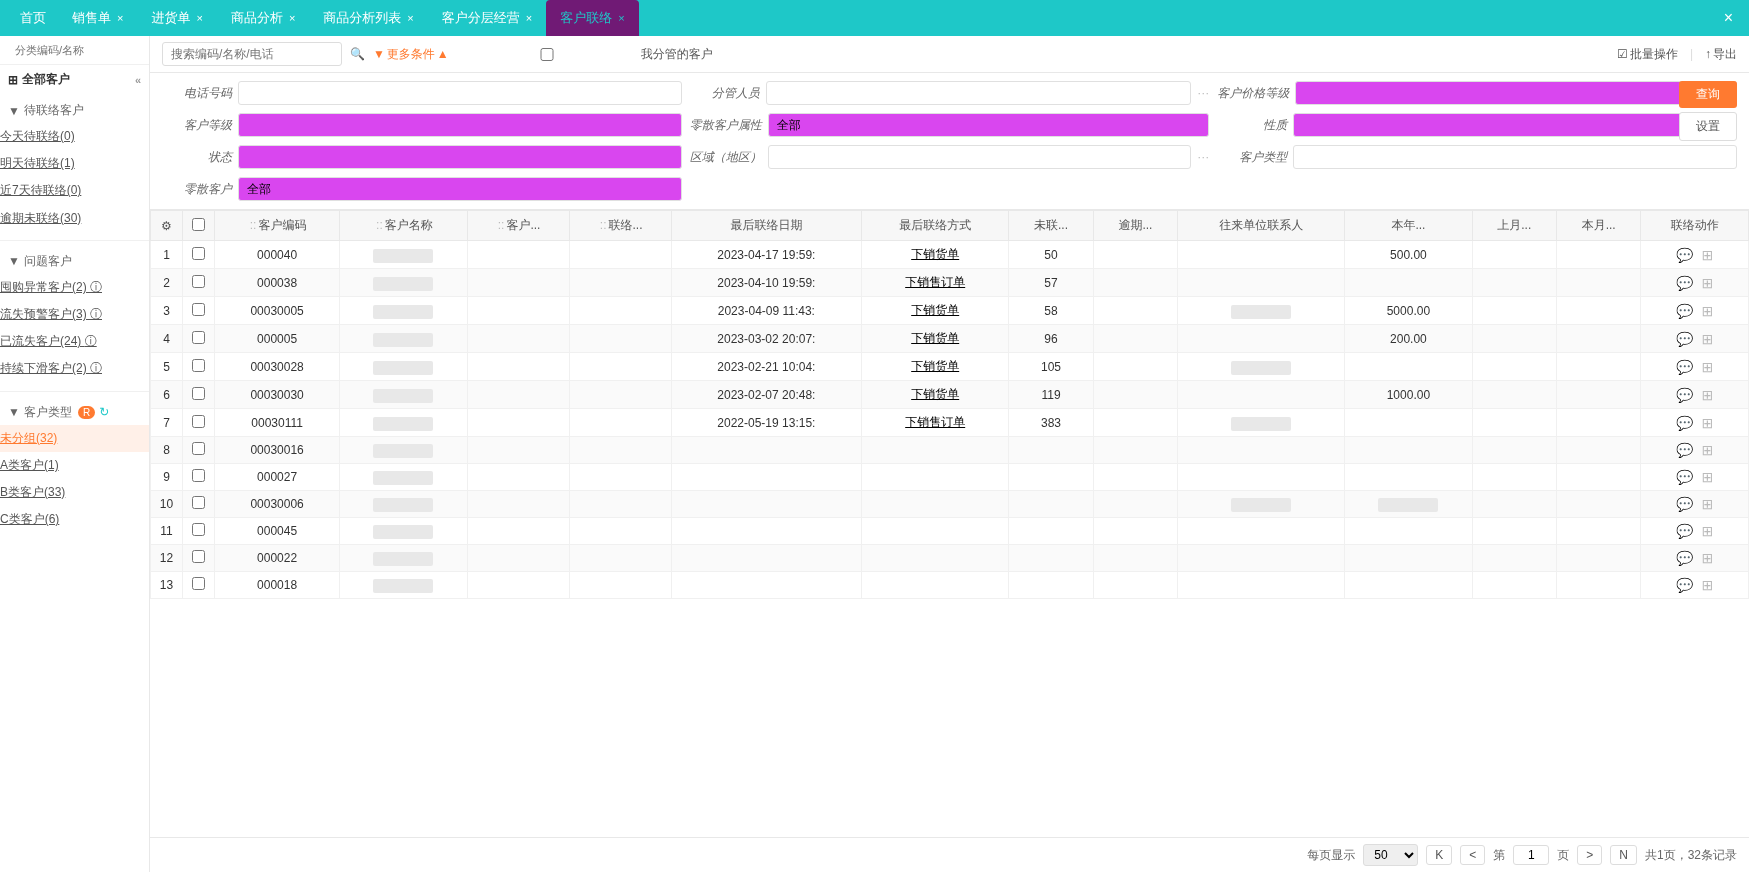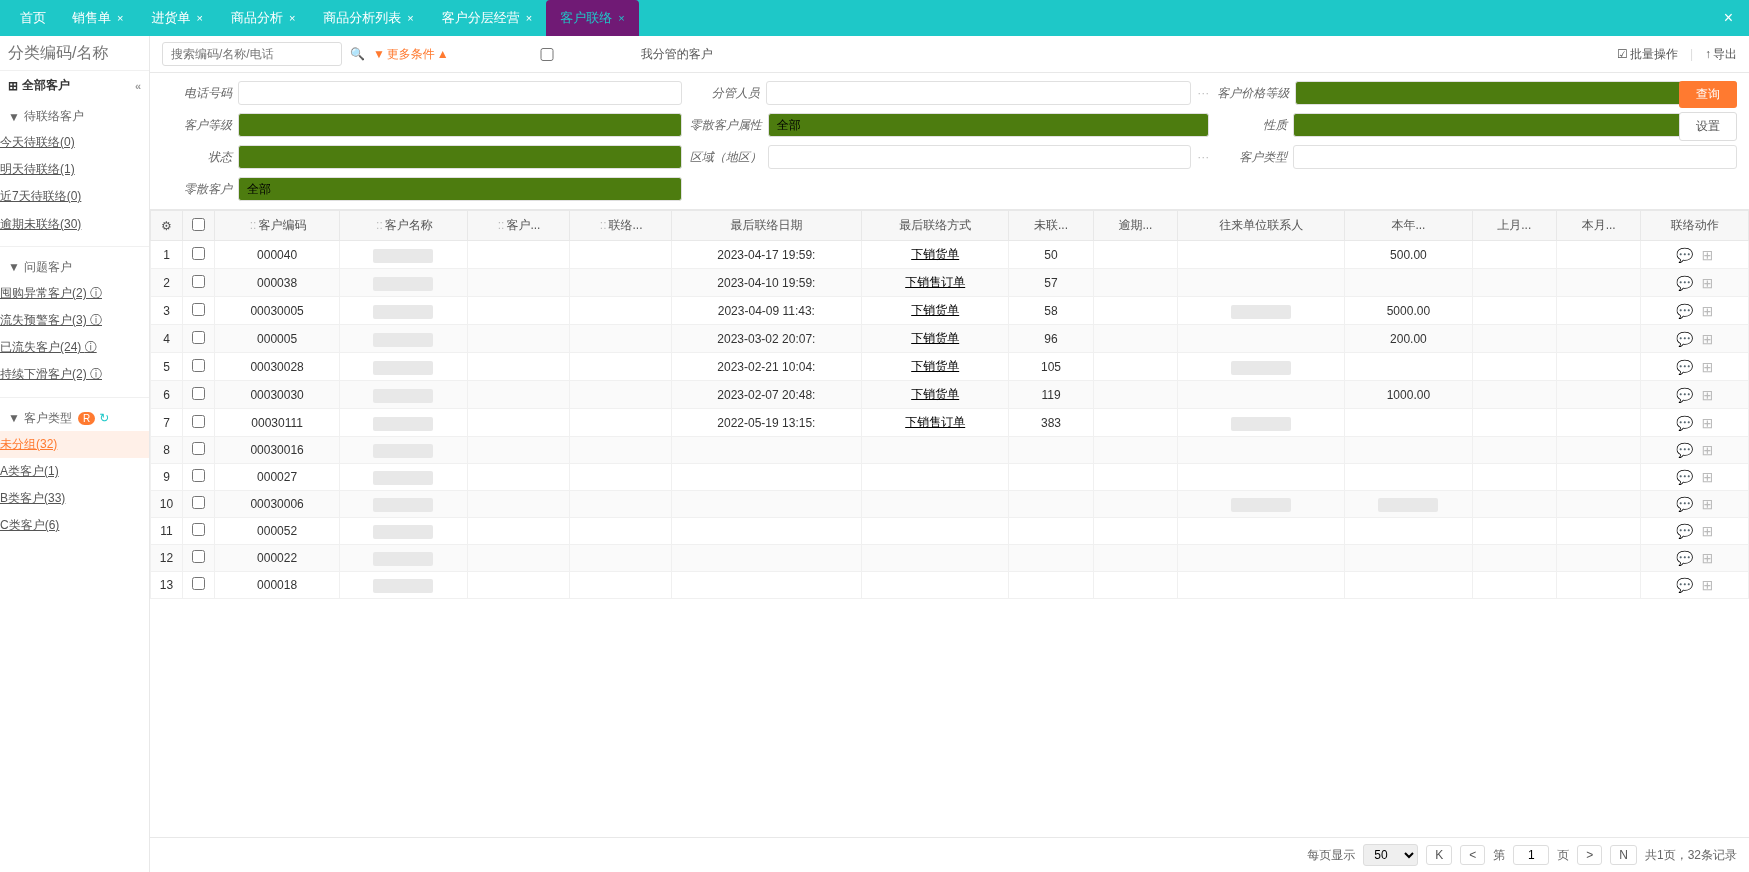--- a/index.html
+++ b/index.html
@@ -13,21 +13,21 @@
     .top-nav .home { color: #fff; font-size: 13px; padding: 0 12px; }
     .top-nav .spacer { flex: 1; }
     .top-nav .win-close { color: #fff; font-size: 16px; cursor: pointer; padding: 0 8px; }
 
     
     .main-layout { display: flex; height: calc(100vh - 36px); }
 
     
     .sidebar { width: 150px; background: #fff; border-right: 1px solid #e8e8e8; overflow-y: auto; flex-shrink: 0; }
     .sidebar-search { padding: 8px; display: flex; align-items: center; border-bottom: 1px solid #f0f0f0; }
-    .sidebar-search input { flex: 1; border: none; outline: none; font-size: 16px; color: #666; }
+    .sidebar-search input { flex: 1; border: none; outline: none; font-size: 11px; color: #666; margin-left: 7px; }
     .sidebar-all { display: flex; align-items: center; gap: 4px; font-size: 13px; font-weight: bold; color: #333; padding: 6px 8px; cursor: pointer; }
     .sidebar-all .collapse-icon { color: #999; font-size: 11px; }
     .sidebar-group { padding: 4px 0; }
     .sidebar-group-title { display: flex; align-items: center; gap: 4px; padding: 4px 8px; color: #666; font-size: 12px; cursor: pointer; }
     .sidebar-item { padding: 4px 0; color: #555; cursor: pointer; line-height: 1.6; text-decoration: underline; }
     .sidebar-item.active { background: #fff0e8; color: #ff7a30; }
     .sidebar-divider { height: 1px; background: #f0f0f0; margin: 4px 0; }
 
     
     .content { flex: 1; display: flex; flex-direction: column; overflow: hidden; }
@@ -41,21 +41,21 @@
     .filter-bar .my-customers input[type=checkbox] { cursor: pointer; }
     .filter-bar .spacer { flex: 1; }
     .filter-bar .batch-op { color: #555; cursor: pointer; display: flex; align-items: center; gap: 2px; }
     .filter-bar .export-btn { color: #555; cursor: pointer; display: flex; align-items: center; gap: 2px; }
 
     
     .advanced-filter { background: #fff; padding: 8px 12px; border-bottom: 1px solid #e8e8e8; display: grid; grid-template-columns: 1fr 1fr 1fr; gap: 8px; position: relative; }
     .filter-field { display: flex; align-items: center; gap: 6px; }
     .filter-field label { color: #666; white-space: nowrap; min-width: 70px; text-align: right; font-style: italic; }
     .filter-field .field-input { flex: 1; border: 1px solid #e0e0e0; border-radius: 3px; padding: 4px 8px; outline: none; background: #fff; }
-    .filter-field .field-select { flex: 1; border: 1px solid #e0e0e0; border-radius: 3px; padding: 4px 8px; outline: none; background: #4d7c0f; appearance: none; cursor: pointer; }
+    .filter-field .field-select { flex: 1; border: 1px solid #e0e0e0; border-radius: 3px; padding: 4px 8px; outline: none; background: #d946ef; appearance: none; cursor: pointer; }
     .filter-actions { position: absolute; right: 12px; top: 8px; display: flex; gap: 4px; flex-direction: column; }
     .btn-query { background: #ff7a30; color: #fff; border: none; border-radius: 3px; padding: 5px 16px; cursor: pointer; font-size: 12px; }
     .btn-reset { background: #fff; color: #555; border: 1px solid #ddd; border-radius: 3px; padding: 5px 16px; cursor: pointer; font-size: 12px; }
 
     
     .table-container { flex: 1; overflow: auto; background: #fff; }
     table { width: 100%; border-collapse: collapse; font-size: 12px; }
     thead tr { background: #f7f7f7; position: sticky; top: 0; z-index: 1; }
     thead th { border: 1px solid #e8e8e8; padding: 6px 8px; color: #555; font-weight: normal; white-space: nowrap; text-align: center; }
     tbody tr { border-bottom: 1px solid #f0f0f0; }
@@ -474,21 +474,21 @@
     <td>
       <div class="action-icons">
         <span class="action-icon icon-chat">💬</span>
         <span class="action-icon icon-grid">⊞</span>
       </div>
     </td>
   </tr>
             <tr style="background: rgb(255, 255, 255);">
     <td>11</td>
     <td><input type="checkbox" style=""></td>
-    <td>000052</td>
+    <td>000045</td>
     <td><span class="blurred">████████</span></td>
     <td></td>
     <td></td>
     <td></td>
     <td></td>
     <td></td>
     <td></td>
     <td></td>
     <td></td>
     <td></td>

